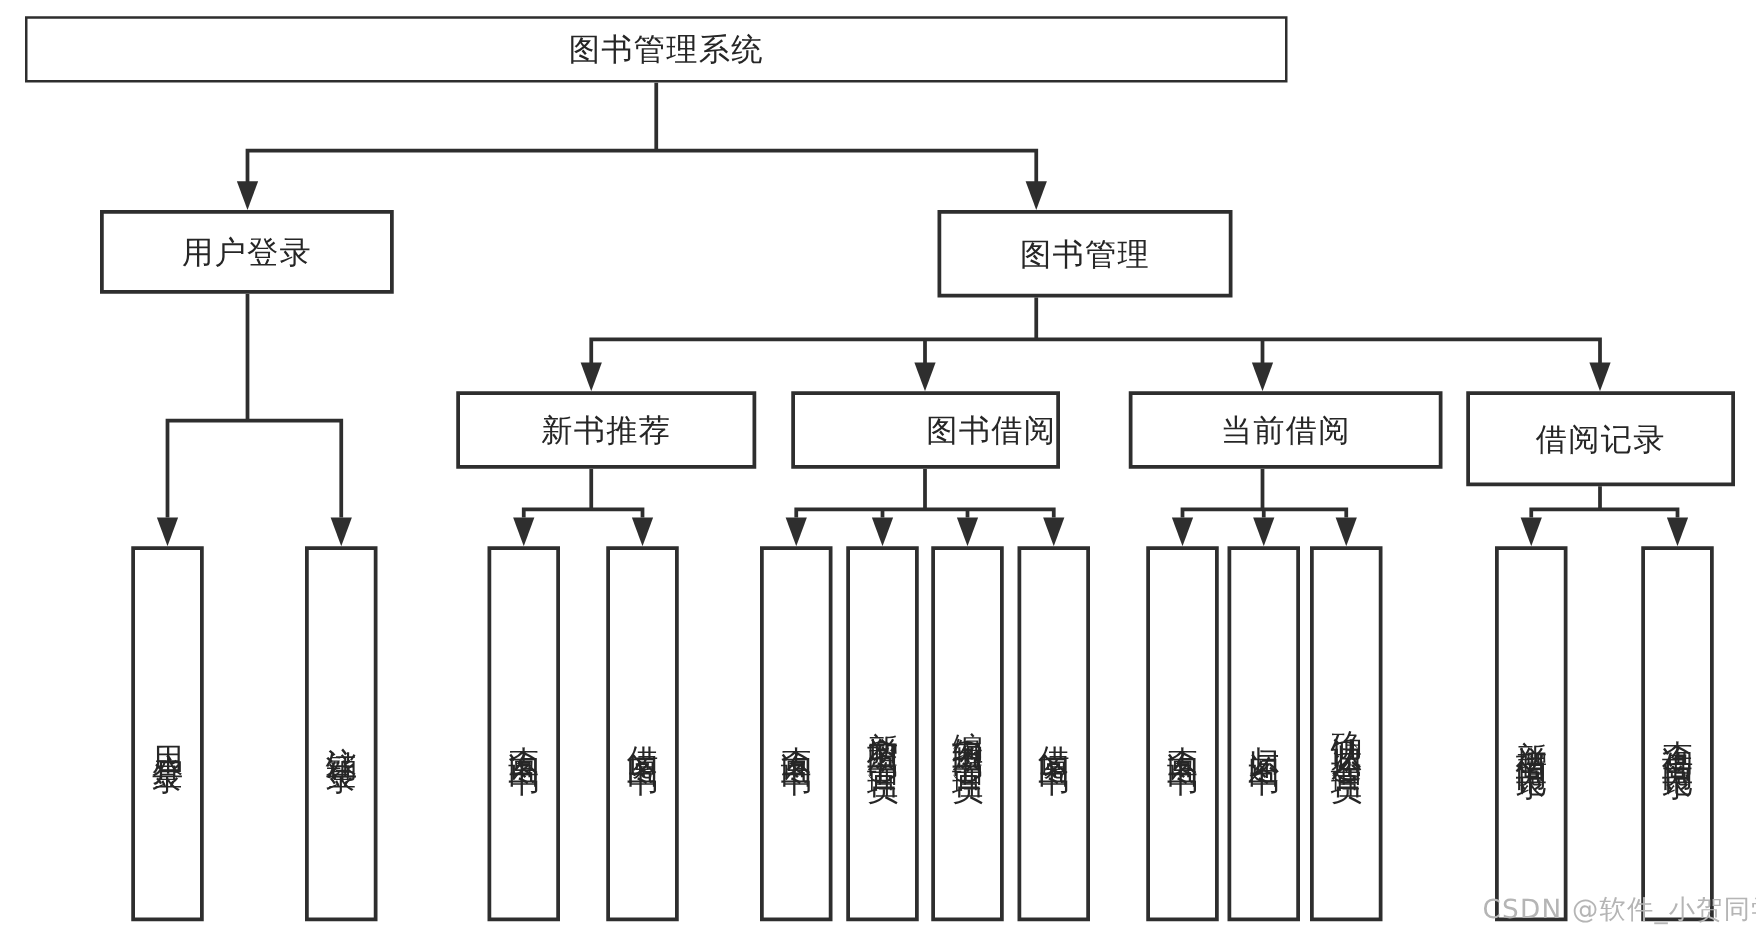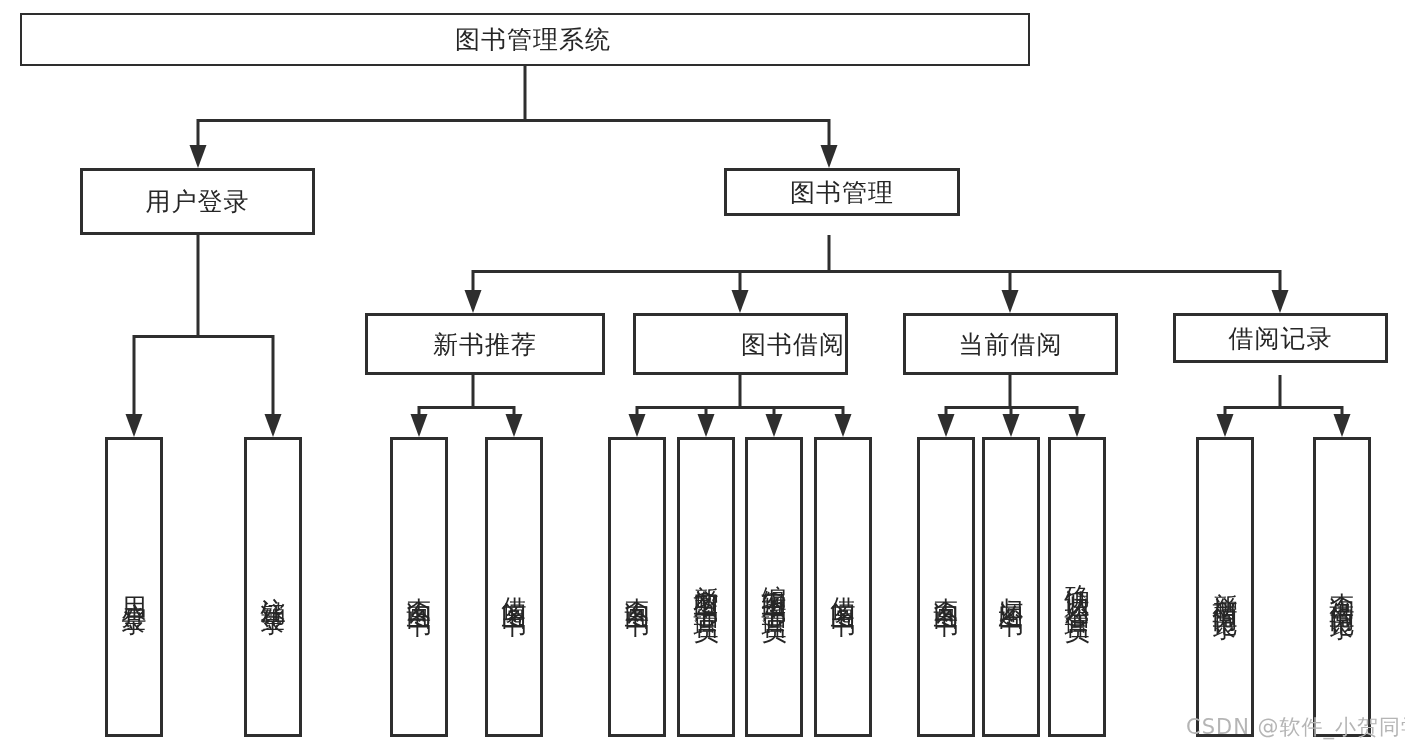--- a/index.html
+++ b/index.html
@@ -96,34 +96,34 @@
     <path fill="#2e2e2e" d="M1333.5,414 L1350.5,414 L1342,437 Z"></path>
   </svg>
 
   <div class="node root" style="left:20px; top:13px; width:1010px; height:53px;">
     <span>图书管理系统</span>
   </div>
 
   <div class="node" style="left:80px; top:168px; width:235px; height:67px;">
     <span>用户登录</span>
   </div>
-  <div class="node" style="left:724px; top:168px; width:236px; height:48px;">
+  <div class="node" style="left:750px; top:168px; width:236px; height:70px;">
     <span>图书管理</span>
   </div>
 
   <div class="node" style="left:365px; top:313px; width:240px; height:62px;">
     <span>新书推荐</span>
   </div>
   <div class="node" style="left:633px; top:313px; width:215px; height:62px;justify-content:flex-end;">
     <span>图书借阅</span>
   </div>
-  <div class="node" style="left:903px; top:313px; width:215px; height:62px;">
+  <div class="node" style="left:903px; top:313px; width:251px; height:62px;">
     <span>当前借阅</span>
   </div>
-  <div class="node" style="left:1173px; top:313px; width:215px; height:50px;">
+  <div class="node" style="left:1173px; top:313px; width:215px; height:76px;">
     <span>借阅记录</span>
   </div>
 
   <div class="node leaf" style="left:105px;">
     <span class="vtext">用户登录</span>
   </div>
   <div class="node leaf" style="left:244px;">
     <span class="vtext">注销登录</span>
   </div>
 

